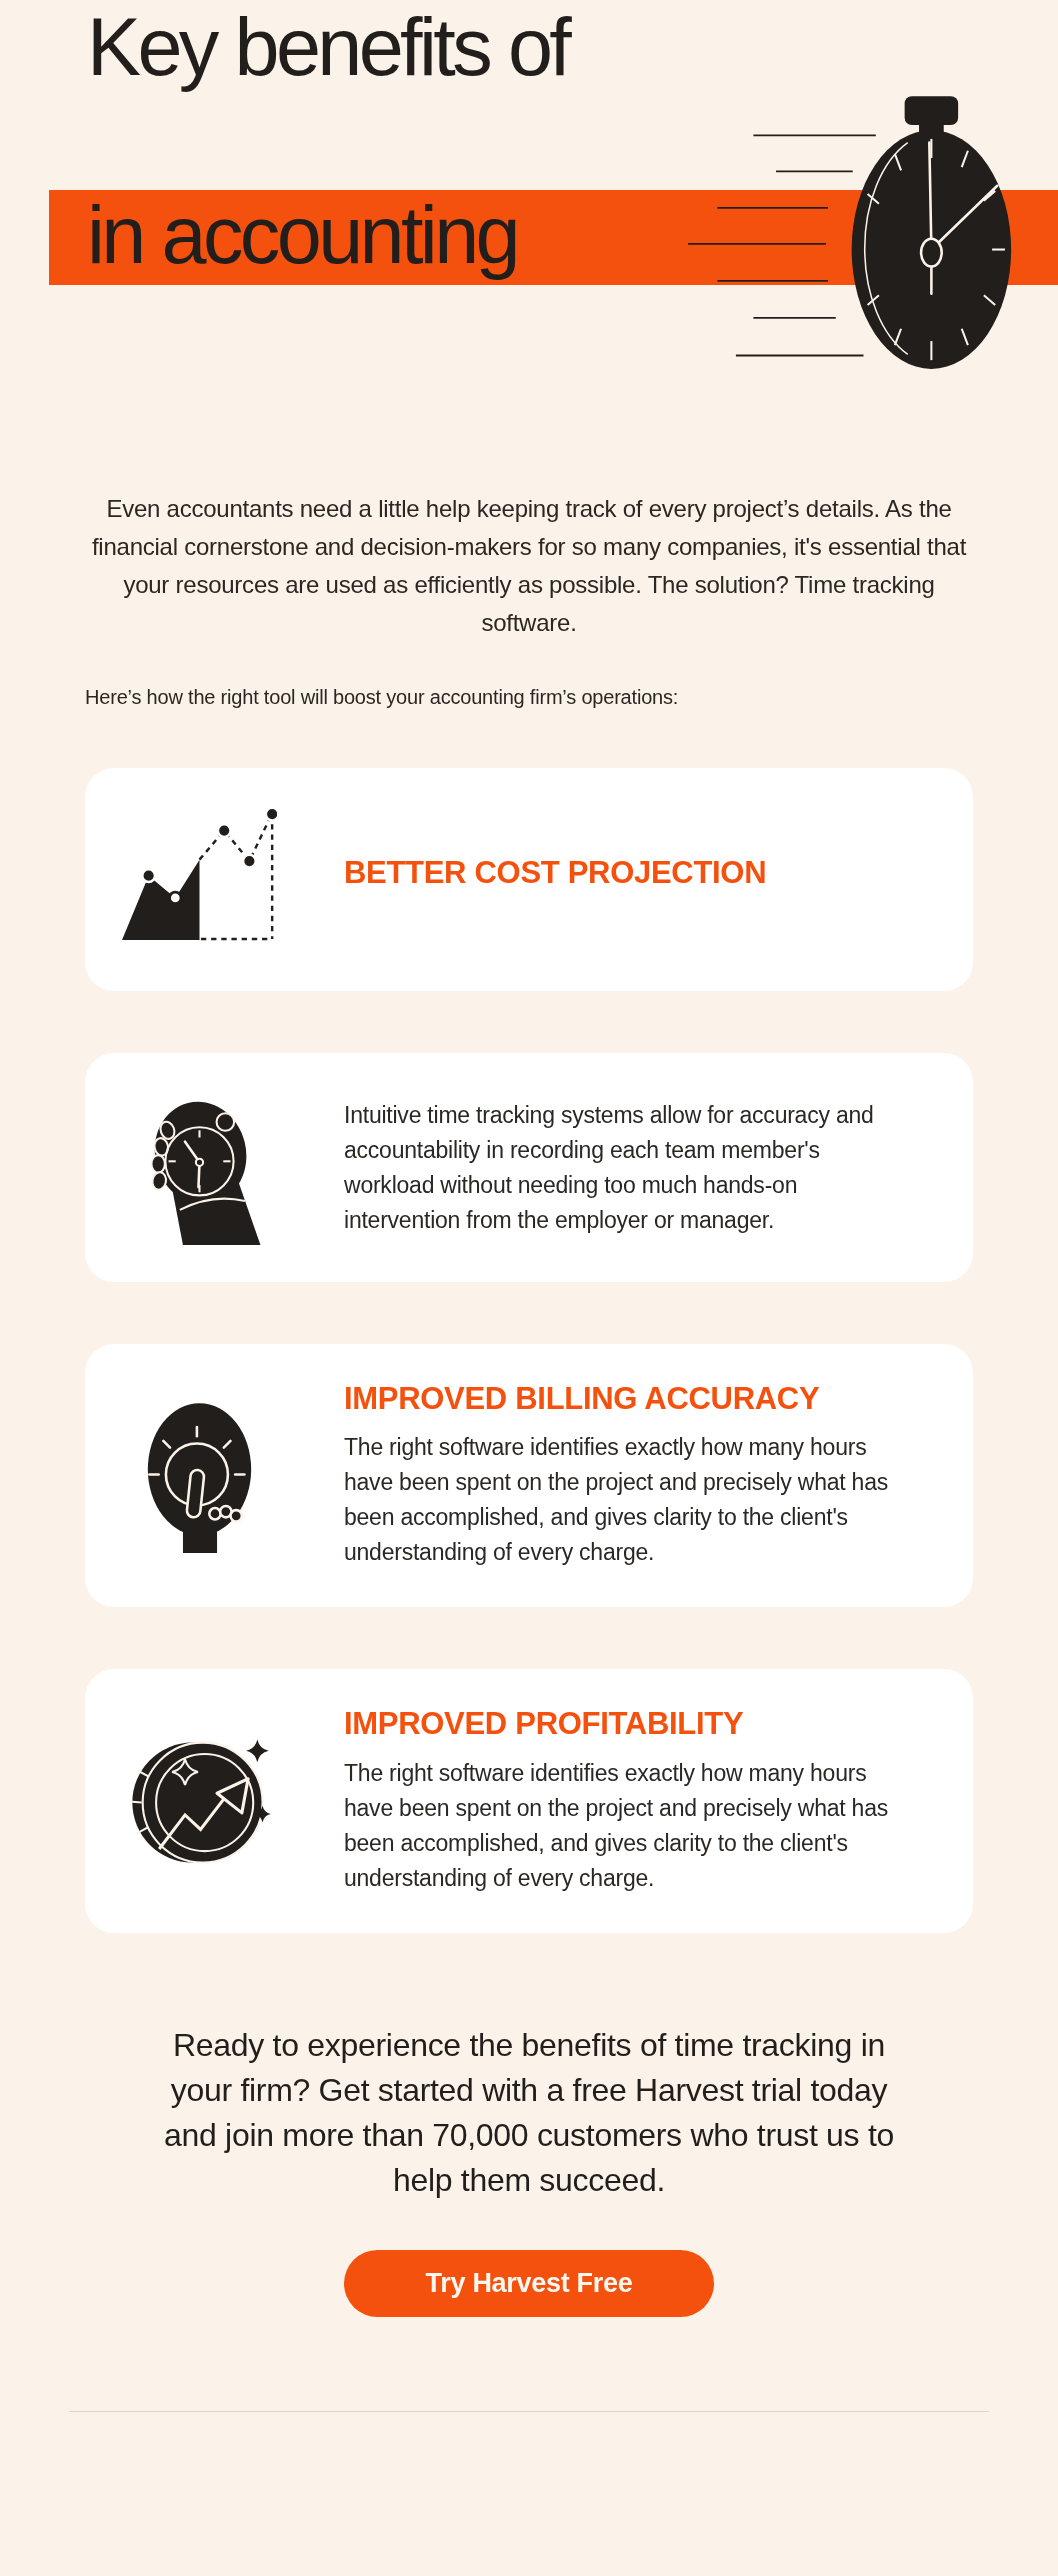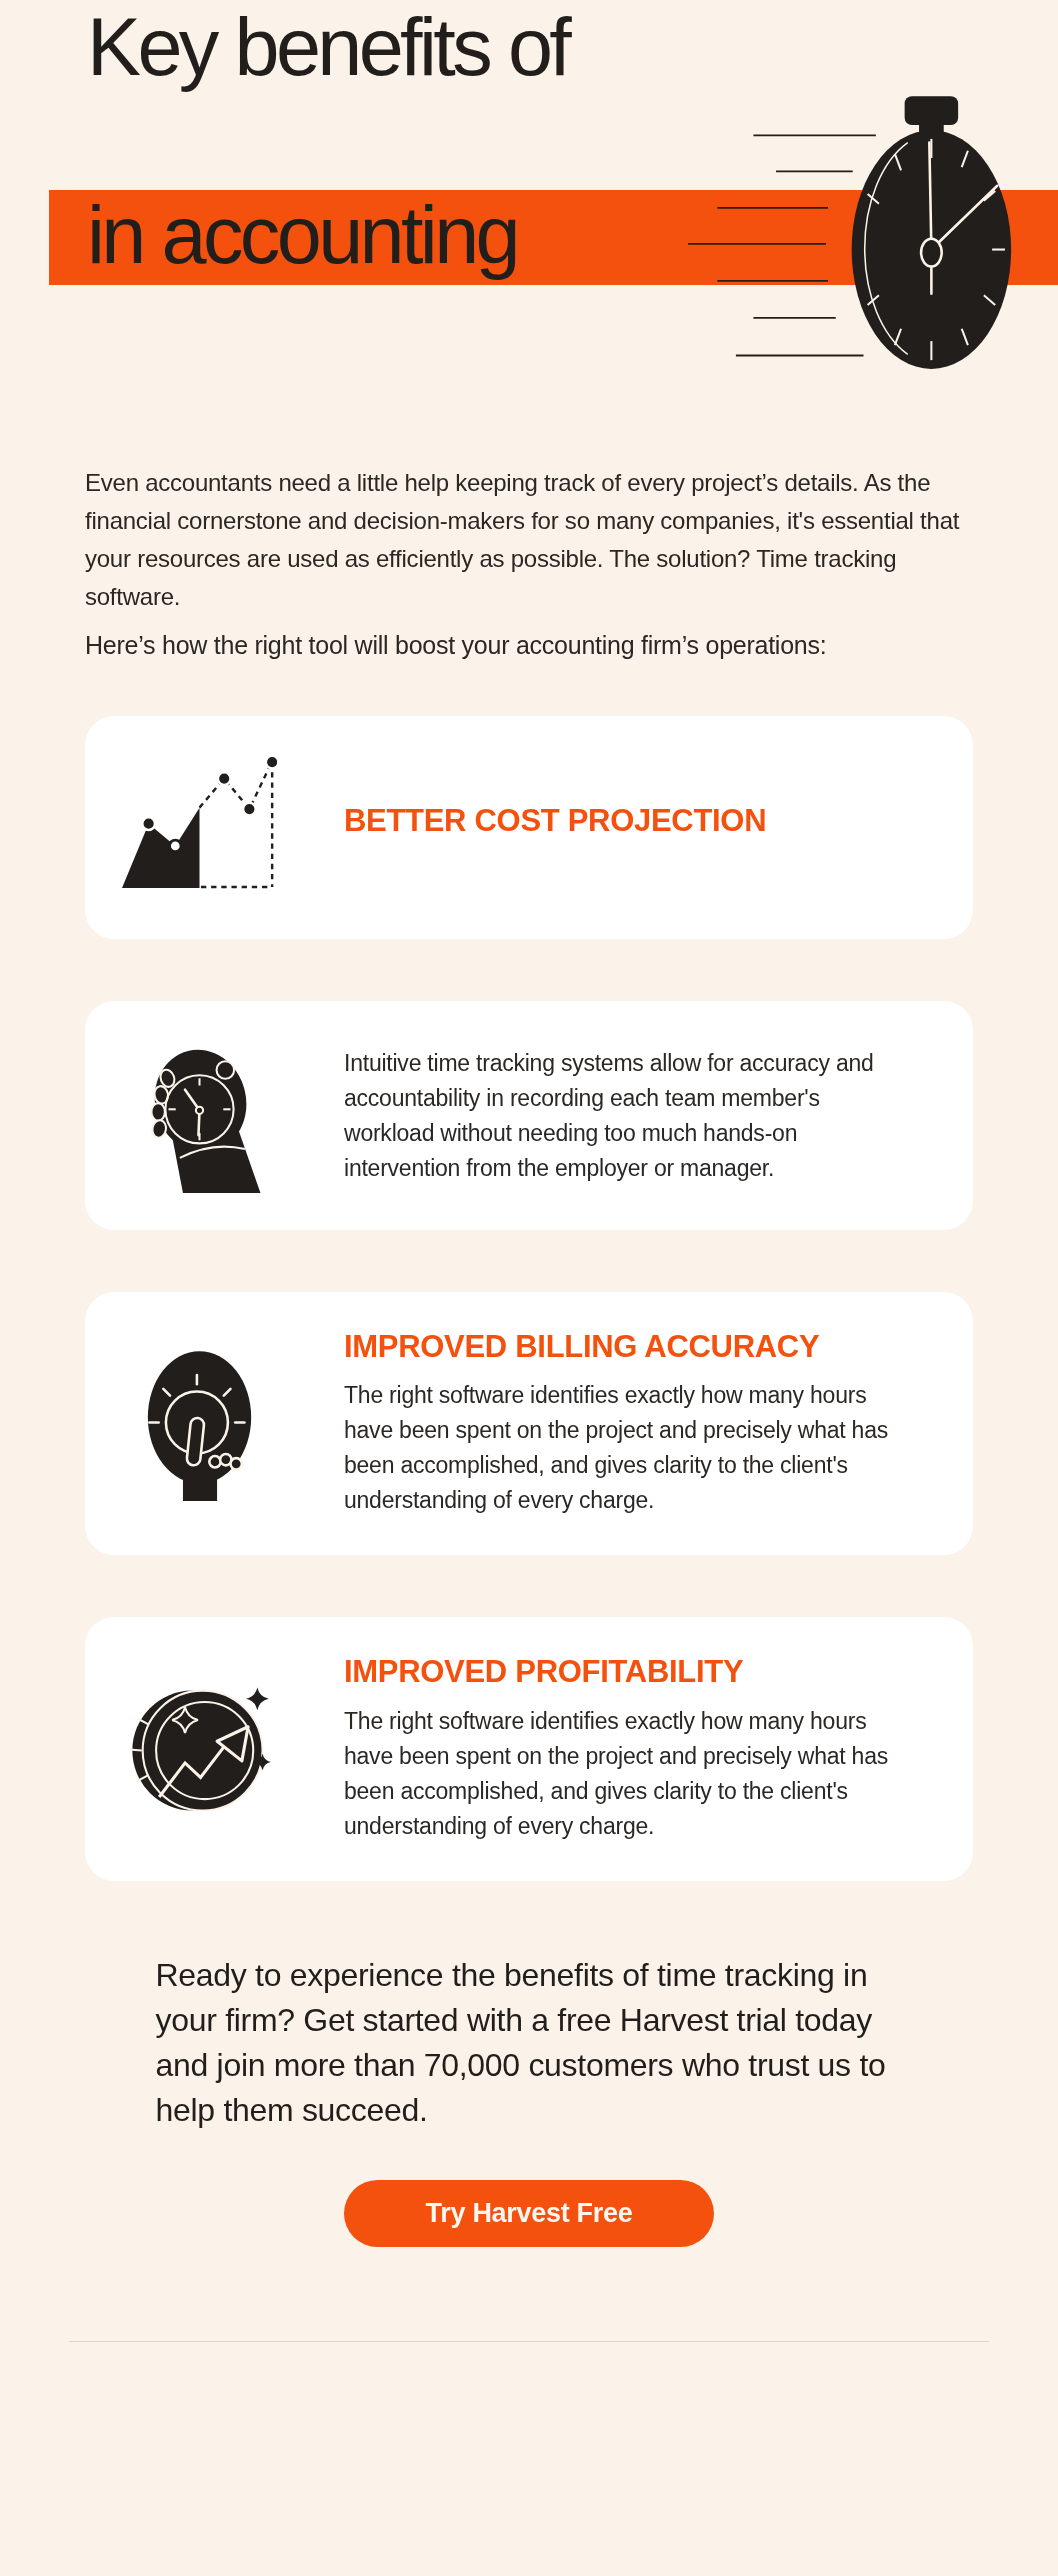--- a/index.html
+++ b/index.html
@@ -33,27 +33,27 @@
     padding-left:87px;
     font-size:81px;line-height:94px;font-weight:500;
     letter-spacing:-0.045em;color:var(--ink);
   }
   .title .line{display:block;white-space:nowrap;}
   .title .line.on-band{color:var(--cream);}
   .stopwatch-wrap{position:absolute;left:670px;top:88px;z-index:2;}
 
   
   .intro{
-    margin:72px 85px 0 85px;
+    margin:98px 85px 0 85px;
     font-size:24px;line-height:38px;letter-spacing:-0.01em;
-    color:var(--body);max-width:896px;
+    color:var(--body);max-width:896px;text-align:center;
   }
   .lead-in{
-    margin:10px 85px 0 85px;
-    font-size:25px;line-height:38px;letter-spacing:-0.01em;
+    margin:36px 85px 0 85px;
+    font-size:20px;line-height:38px;letter-spacing:-0.01em;
     color:var(--body);
   }
 
   
   .cards{margin:52px 85px 0 85px;}
   .card{
     background:var(--card);
     border-radius:29px;
     padding:37px 64px 37px 37px;
     display:flex;align-items:center;gap:67px;
@@ -69,23 +69,23 @@
     margin-bottom:13.4px;
   }
   .card-title.two-line{max-width:422px;}
   .card-body{
     font-size:23px;line-height:35px;letter-spacing:-0.01em;
     color:var(--body);max-width:578px;
   }
 
   
   .cta{
-    margin:72px auto 0 auto;
+    margin:90px auto 0 auto;
     max-width:747px;
-    text-align:left;
+    text-align:center;
     font-size:32px;line-height:45px;font-weight:500;
     letter-spacing:-0.3px;color:var(--ink);
   }
   .cta-button{
     display:block;margin:47px auto 0 auto;
     width:370px;height:67px;
     background:var(--orange);border:none;border-radius:41px;
     color:#FDF7F0;font-family:"Liberation Sans", sans-serif;
     font-size:27px;font-weight:700;letter-spacing:-0.3px;
     cursor:pointer;

